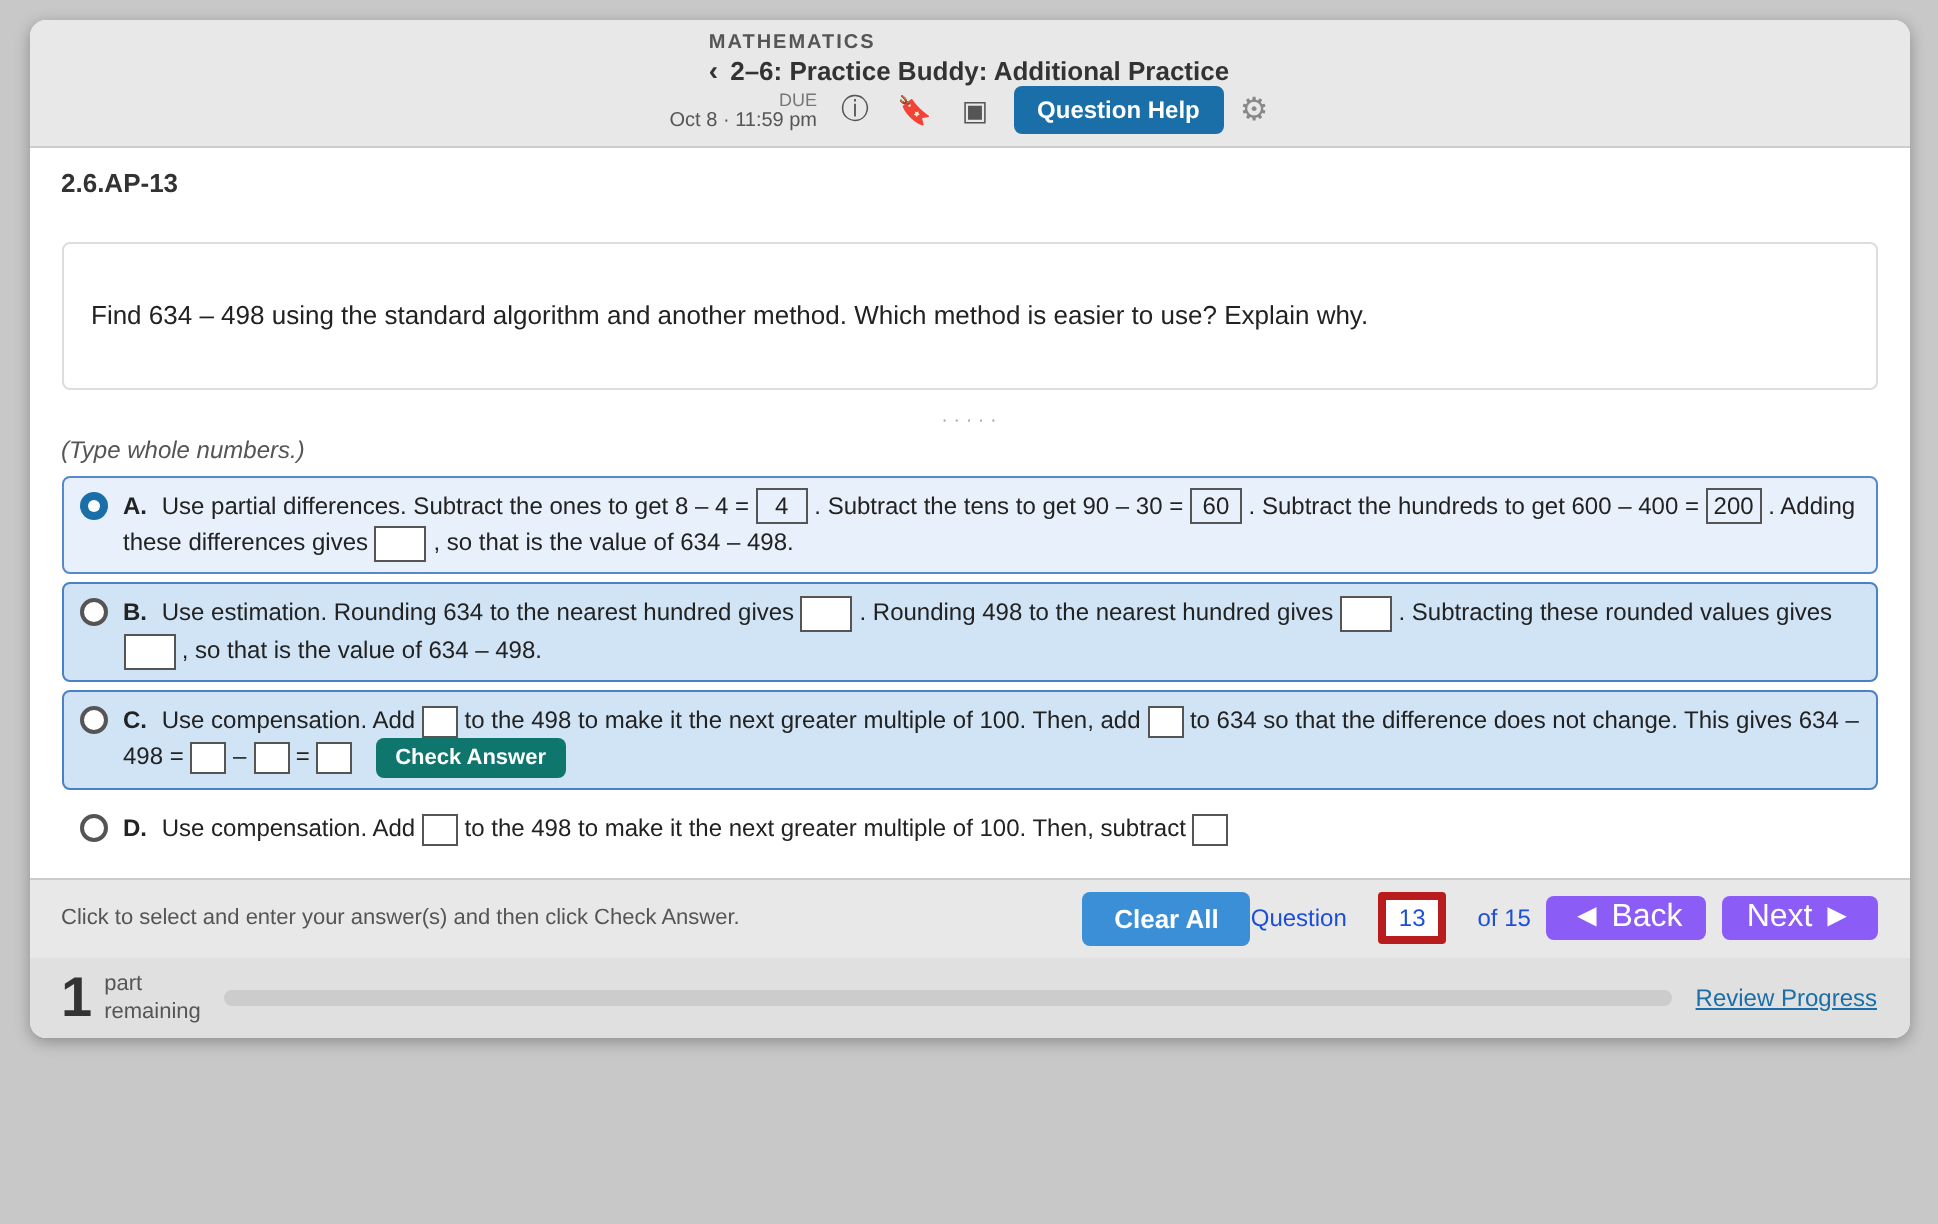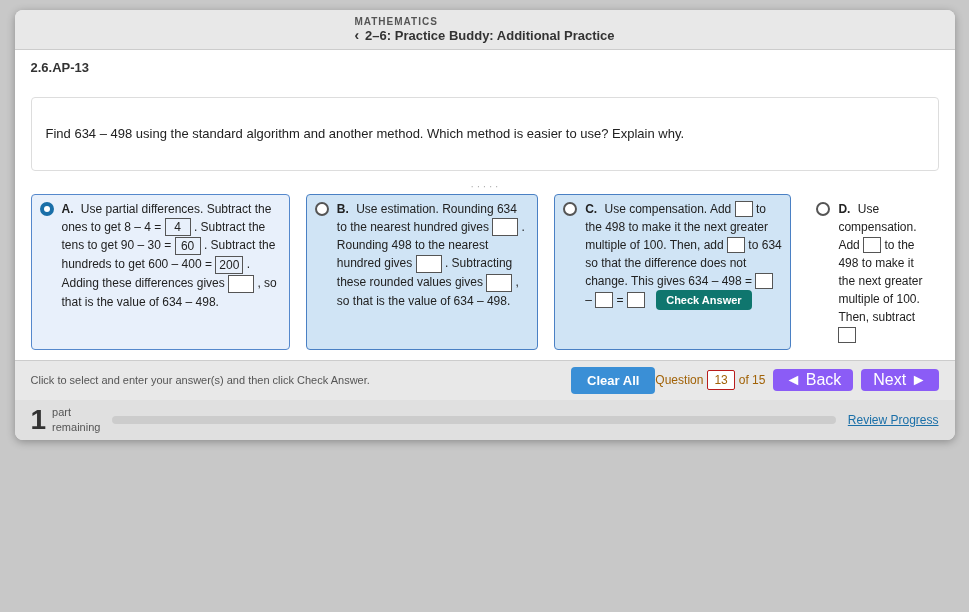--- a/index.html
+++ b/index.html
@@ -116,22 +116,22 @@
       font-size: 10px;
     }
     .instructions {
       font-size: 12px;
       color: #555;
       margin-bottom: 6px;
       font-style: italic;
     }
     .options-container {
       display: flex;
-      flex-direction: row;
-      gap: 16px;
+      flex-direction: column;
+      gap: 4px;
     }
     .option-row {
       display: flex;
       align-items: flex-start;
       padding: 5px 8px;
       border-radius: 4px;
       font-size: 12px;
       color: #222;
       line-height: 1.5;
       border: 1.5px solid transparent;
@@ -218,27 +218,27 @@
       cursor: pointer;
       font-weight: bold;
     }
     .nav-area {
       display: flex;
       align-items: center;
       gap: 8px;
     }
     .question-nav {
       font-size: 12px;
-      color: #a16207;
-      display: flex;
-      align-items: center;
-      gap: 4px;
+      color: #1d4ed8;
+      display: flex;
+      align-items: center;
+      gap: 16px;
     }
     .question-num-box {
-      border: 1px solid #b91c1c;
+      border: 4px solid #b91c1c;
       padding: 2px 6px;
       font-size: 12px;
       background: white;
       border-radius: 2px;
     }
     .back-btn, .next-btn {
       background: #8b5cf6;
       color: white;
       border: none;
       border-radius: 4px;
@@ -307,28 +307,40 @@
 <div class="main-container">
 
   <div class="top-bar">
     <div class="top-bar-left">
       <span class="subject-label">MATHEMATICS</span>
       <div class="back-link">
         <span class="back-arrow">‹</span>
         <span>2–6: Practice Buddy: Additional Practice</span>
       </div>
     </div>
+    <div class="top-bar-right">
+      <div class="due-info">
+        <div class="due-label">DUE</div>
+        <div>Oct 8 · 11:59 pm</div>
+      </div>
+      <div class="icon-btn">ⓘ</div>
+      <div class="icon-btn">🔖</div>
+      <div class="icon-btn">▣</div>
+      <button class="question-help-btn">Question Help</button>
+      <span class="gear-icon">⚙</span>
+    </div>
   </div>
 
   <div class="content-area">
     <div class="problem-id">2.6.AP-13</div>
     <div class="question-box">
       <span>Find 634 – 498 using the standard algorithm and another method. Which method is easier to use? Explain why.</span>
     </div>
     <div class="divider-handle">· · · · ·</div>
+    <div class="instructions">(Type whole numbers.)</div>
 
     <div class="options-container">
 
       <div class="option-row selected">
         <div class="radio-circle filled"></div>
         <div class="option-content">
           <span class="option-label">A.</span>
           <span>Use partial differences. Subtract the ones to get 8 – 4 = </span>
           <span class="inline-box filled">4</span>
           <span>. Subtract the tens to get 90 – 30 = </span>

